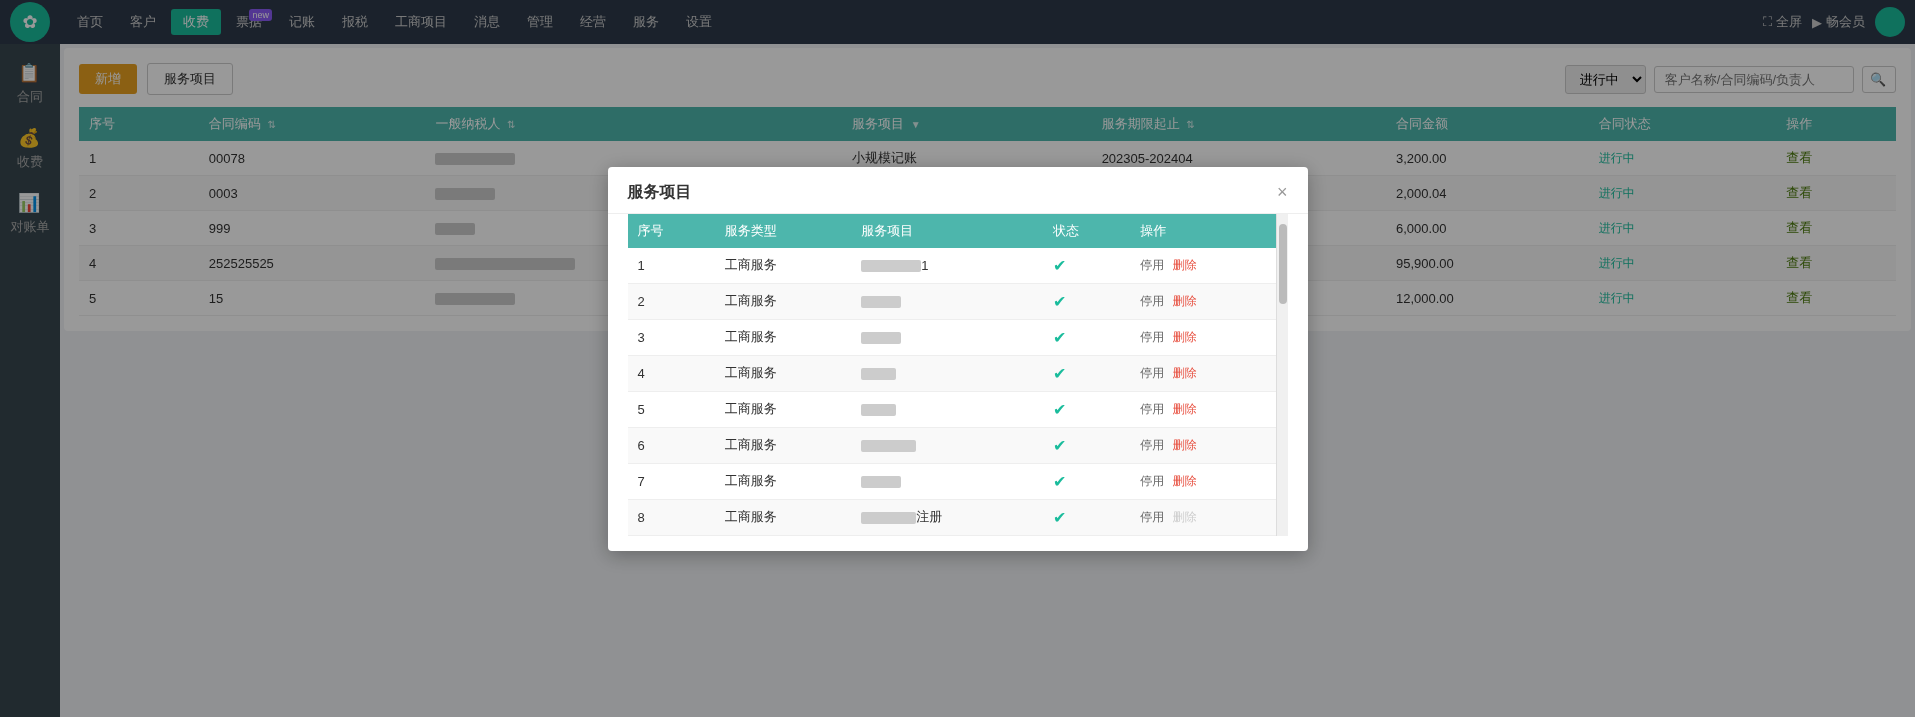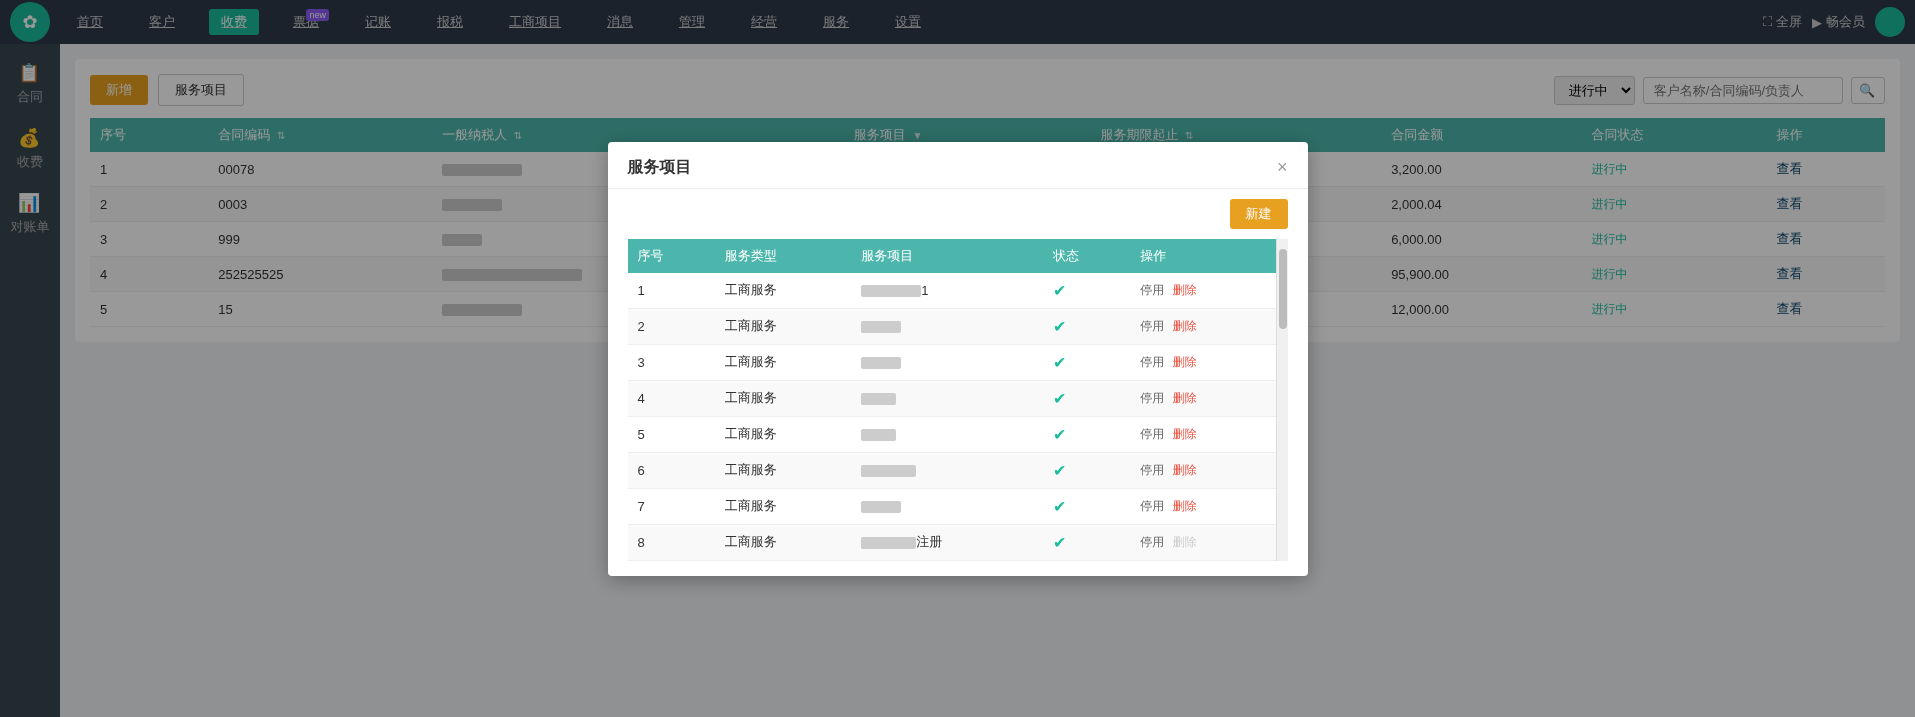--- a/index.html
+++ b/index.html
@@ -1,36 +1,36 @@
 <!DOCTYPE html>
 <html><head>
   <meta charset="utf-8">
   <style>
     * { box-sizing: border-box; margin: 0; padding: 0; font-family: "Microsoft YaHei", "PingFang SC", sans-serif; font-size: 13px; }
     body { background: #f0f2f5; width: 1915px; min-height: 717px; overflow-x: hidden; }
 
     
     .top-nav { background: #2d3a4a; height: 44px; display: flex; align-items: center; padding: 0 10px; color: #ccc; position: relative; z-index: 10; }
     .top-nav .logo { width: 40px; height: 40px; background: #1abc9c; border-radius: 50%; display: flex; align-items: center; justify-content: center; color: white; font-size: 18px; margin-right: 15px; flex-shrink: 0; }
-    .top-nav .nav-items { display: flex; align-items: flex-start; gap: 22px; flex: 1; text-decoration: underline; }
+    .top-nav .nav-items { display: flex; align-items: flex-start; gap: 3px; flex: 1; }
     .top-nav .nav-item { padding: 4px 12px; color: #ccc; cursor: pointer; border-radius: 3px; font-size: 13px; position: relative; }
     .top-nav .nav-item.active { background: #1abc9c; color: white; }
     .top-nav .nav-item .badge-new { background: #8b5cf6; color: white; font-size: 9px; padding: 1px 3px; border-radius: 3px; position: absolute; top: 0px; right: 2px; }
     .top-nav .nav-right { display: flex; align-items: center; gap: 10px; color: #ccc; font-size: 12px; }
     .top-nav .nav-right .fullscreen-btn, .top-nav .nav-right .member-btn { cursor: pointer; display: flex; align-items: center; gap: 4px; }
     .top-nav .nav-right .avatar { width: 30px; height: 30px; background: #1abc9c; border-radius: 50%; cursor: pointer; }
 
     
     .layout { display: flex; height: calc(717px - 44px); }
     .sidebar { width: 60px; background: #37474f; display: flex; flex-direction: column; align-items: center; padding-top: 10px; gap: 5px; flex-shrink: 0; }
     .sidebar-item { display: flex; flex-direction: column; align-items: center; padding: 8px 5px; cursor: pointer; color: #aaa; font-size: 11px; width: 56px; border-radius: 4px; gap: 4px; }
     .sidebar-item .s-icon { font-size: 18px; }
 
     
-    .main { flex: 1; padding: 15px; overflow: auto; position: relative; }
+    .main { flex: 1; padding: 4px; overflow: auto; position: relative; }
 
     
     .content-panel { background: #fff; border-radius: 4px; padding: 15px; }
 
     
     .toolbar { display: flex; align-items: center; gap: 10px; margin-bottom: 12px; }
     .btn-new { background: #e8a020; color: white; border: none; padding: 6px 16px; border-radius: 3px; cursor: pointer; font-size: 13px; }
     .btn-service { background: white; border: 1px solid #ccc; padding: 6px 16px; border-radius: 3px; cursor: pointer; font-size: 13px; color: #333; }
     .filter-group { margin-left: auto; display: flex; align-items: center; gap: 8px; }
     .filter-select { border: 1px solid #ccc; padding: 5px 10px; border-radius: 3px; font-size: 13px; cursor: pointer; }
@@ -39,21 +39,21 @@
 
     
     .data-table { width: 100%; border-collapse: collapse; }
     .data-table thead tr { background: #4db6ac; color: white; }
     .data-table thead th { padding: 8px 10px; text-align: left; font-weight: normal; font-size: 13px; }
     .data-table tbody tr { border-bottom: 1px solid #eee; }
     .data-table tbody tr:nth-child(even) { background: #f9f9f9; }
     .data-table tbody td { padding: 8px 10px; color: #333; font-size: 13px; }
     .data-table .sort-icon { display: inline-block; font-size: 10px; margin-left: 3px; color: rgba(255,255,255,0.8); }
     .status-badge { color: #1abc9c; font-size: 12px; }
-    .link-view { color: #0c4a6e; cursor: pointer; text-decoration: none; }
+    .link-view { color: #4d7c0f; cursor: pointer; text-decoration: none; }
     .blurred-text { background: #ccc; border-radius: 2px; display: inline-block; height: 12px; vertical-align: middle; }
 
     
     .modal-overlay { position: fixed; top: 0; left: 0; width: 100%; height: 100%; background: rgba(0,0,0,0.4); z-index: 100; display: flex; align-items: center; justify-content: center; }
     .modal { background: white; border-radius: 4px; width: 700px; max-height: 550px; overflow: hidden; display: flex; flex-direction: column; box-shadow: 0 4px 20px rgba(0,0,0,0.3); position: relative; }
     .modal-header { display: flex; align-items: center; justify-content: space-between; padding: 15px 20px 10px 20px; border-bottom: 1px solid #eee; }
     .modal-title { font-size: 16px; font-weight: bold; color: #333; }
     .modal-close { cursor: pointer; color: #999; font-size: 18px; line-height: 1; }
     .modal-toolbar { padding: 10px 20px; display: flex; justify-content: flex-end; }
     .modal-body { padding: 0 20px 15px 20px; overflow-y: auto; flex: 1; }
@@ -220,23 +220,20 @@
     </div>
   </main>
 </div>
 
 <div class="modal-overlay">
   <div class="modal">
     <div class="modal-header">
       <span class="modal-title">服务项目</span>
       <span class="modal-close">×</span>
     </div>
-    <div class="modal-toolbar">
-      <button class="btn-new">新建</button>
-    </div>
     <div class="modal-body">
       <div style="display:flex;">
         <table class="modal-table" style="flex:1;">
           <thead>
             <tr>
               <th>序号</th>
               <th>服务类型</th>
               <th>服务项目</th>
               <th>状态</th>
               <th>操作</th>

